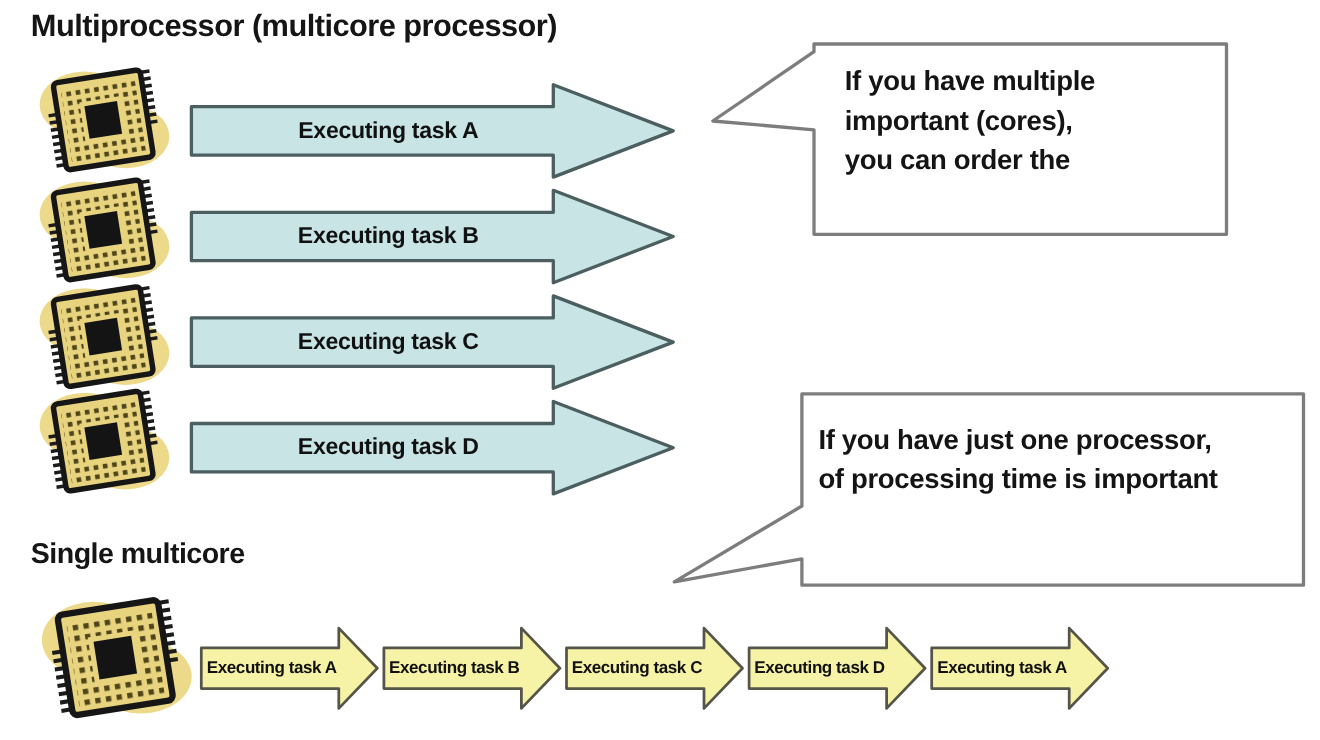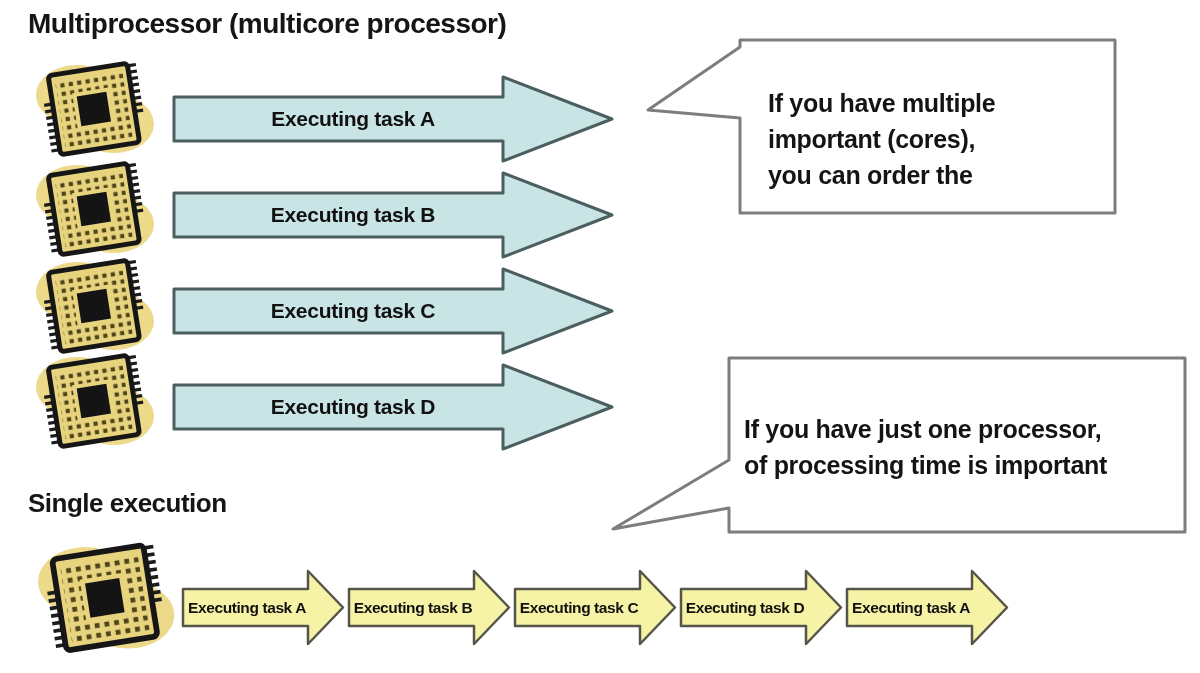--- a/index.html
+++ b/index.html
@@ -30,21 +30,21 @@
   .yarrow svg{position:absolute;inset:0;width:100%;height:100%;overflow:visible;}
   .yarrow .lbl{
     position:absolute;left:0;width:130px;top:50%;transform:translateY(-50%);
     text-align:center;font-weight:bold;font-size:15.5px;color:#111;
     letter-spacing:-0.4px;white-space:nowrap;
   }
 
   .bubble-svg{position:absolute;overflow:visible;}
   .bubble-text{
     position:absolute;font-weight:bold;color:#141414;font-size:25px;
-    line-height:36px;letter-spacing:-0.3px;margin-top:29px;
+    line-height:36px;letter-spacing:-0.3px;
   }
   .bubble-text .line{white-space:nowrap;}
   .defs-holder{position:absolute;width:0;height:0;overflow:hidden;}
 </style>
 </head>
 <body>
 
 <svg class="defs-holder" aria-hidden="true">
   <defs>
     <pattern id="dotgrid" width="8.5" height="8.5" patternUnits="userSpaceOnUse">
@@ -62,21 +62,21 @@
         <rect x="46" y="30" width="38" height="38" fill="#e8d47e"></rect>
         <rect x="50" y="34" width="30" height="30" fill="#141414"></rect>
       </g>
     </symbol>
   </defs>
 </svg>
 
 <div class="stage">
 
   <div class="heading main">Multiprocessor (multicore processor)</div>
-  <div class="heading single">Single execution</div>
+  <div class="heading single">Single multicore</div>
 
   <svg class="cpu" style="left:28px;top:60px" viewBox="0 0 130 100">
       <use href="#cpu-chip"></use>
     </svg>
   <svg class="cpu" style="left:28px;top:160px" viewBox="0 0 130 100">
       <use href="#cpu-chip"></use>
     </svg>
   <svg class="cpu" style="left:28px;top:257px" viewBox="0 0 130 100">
       <use href="#cpu-chip"></use>
     </svg>

